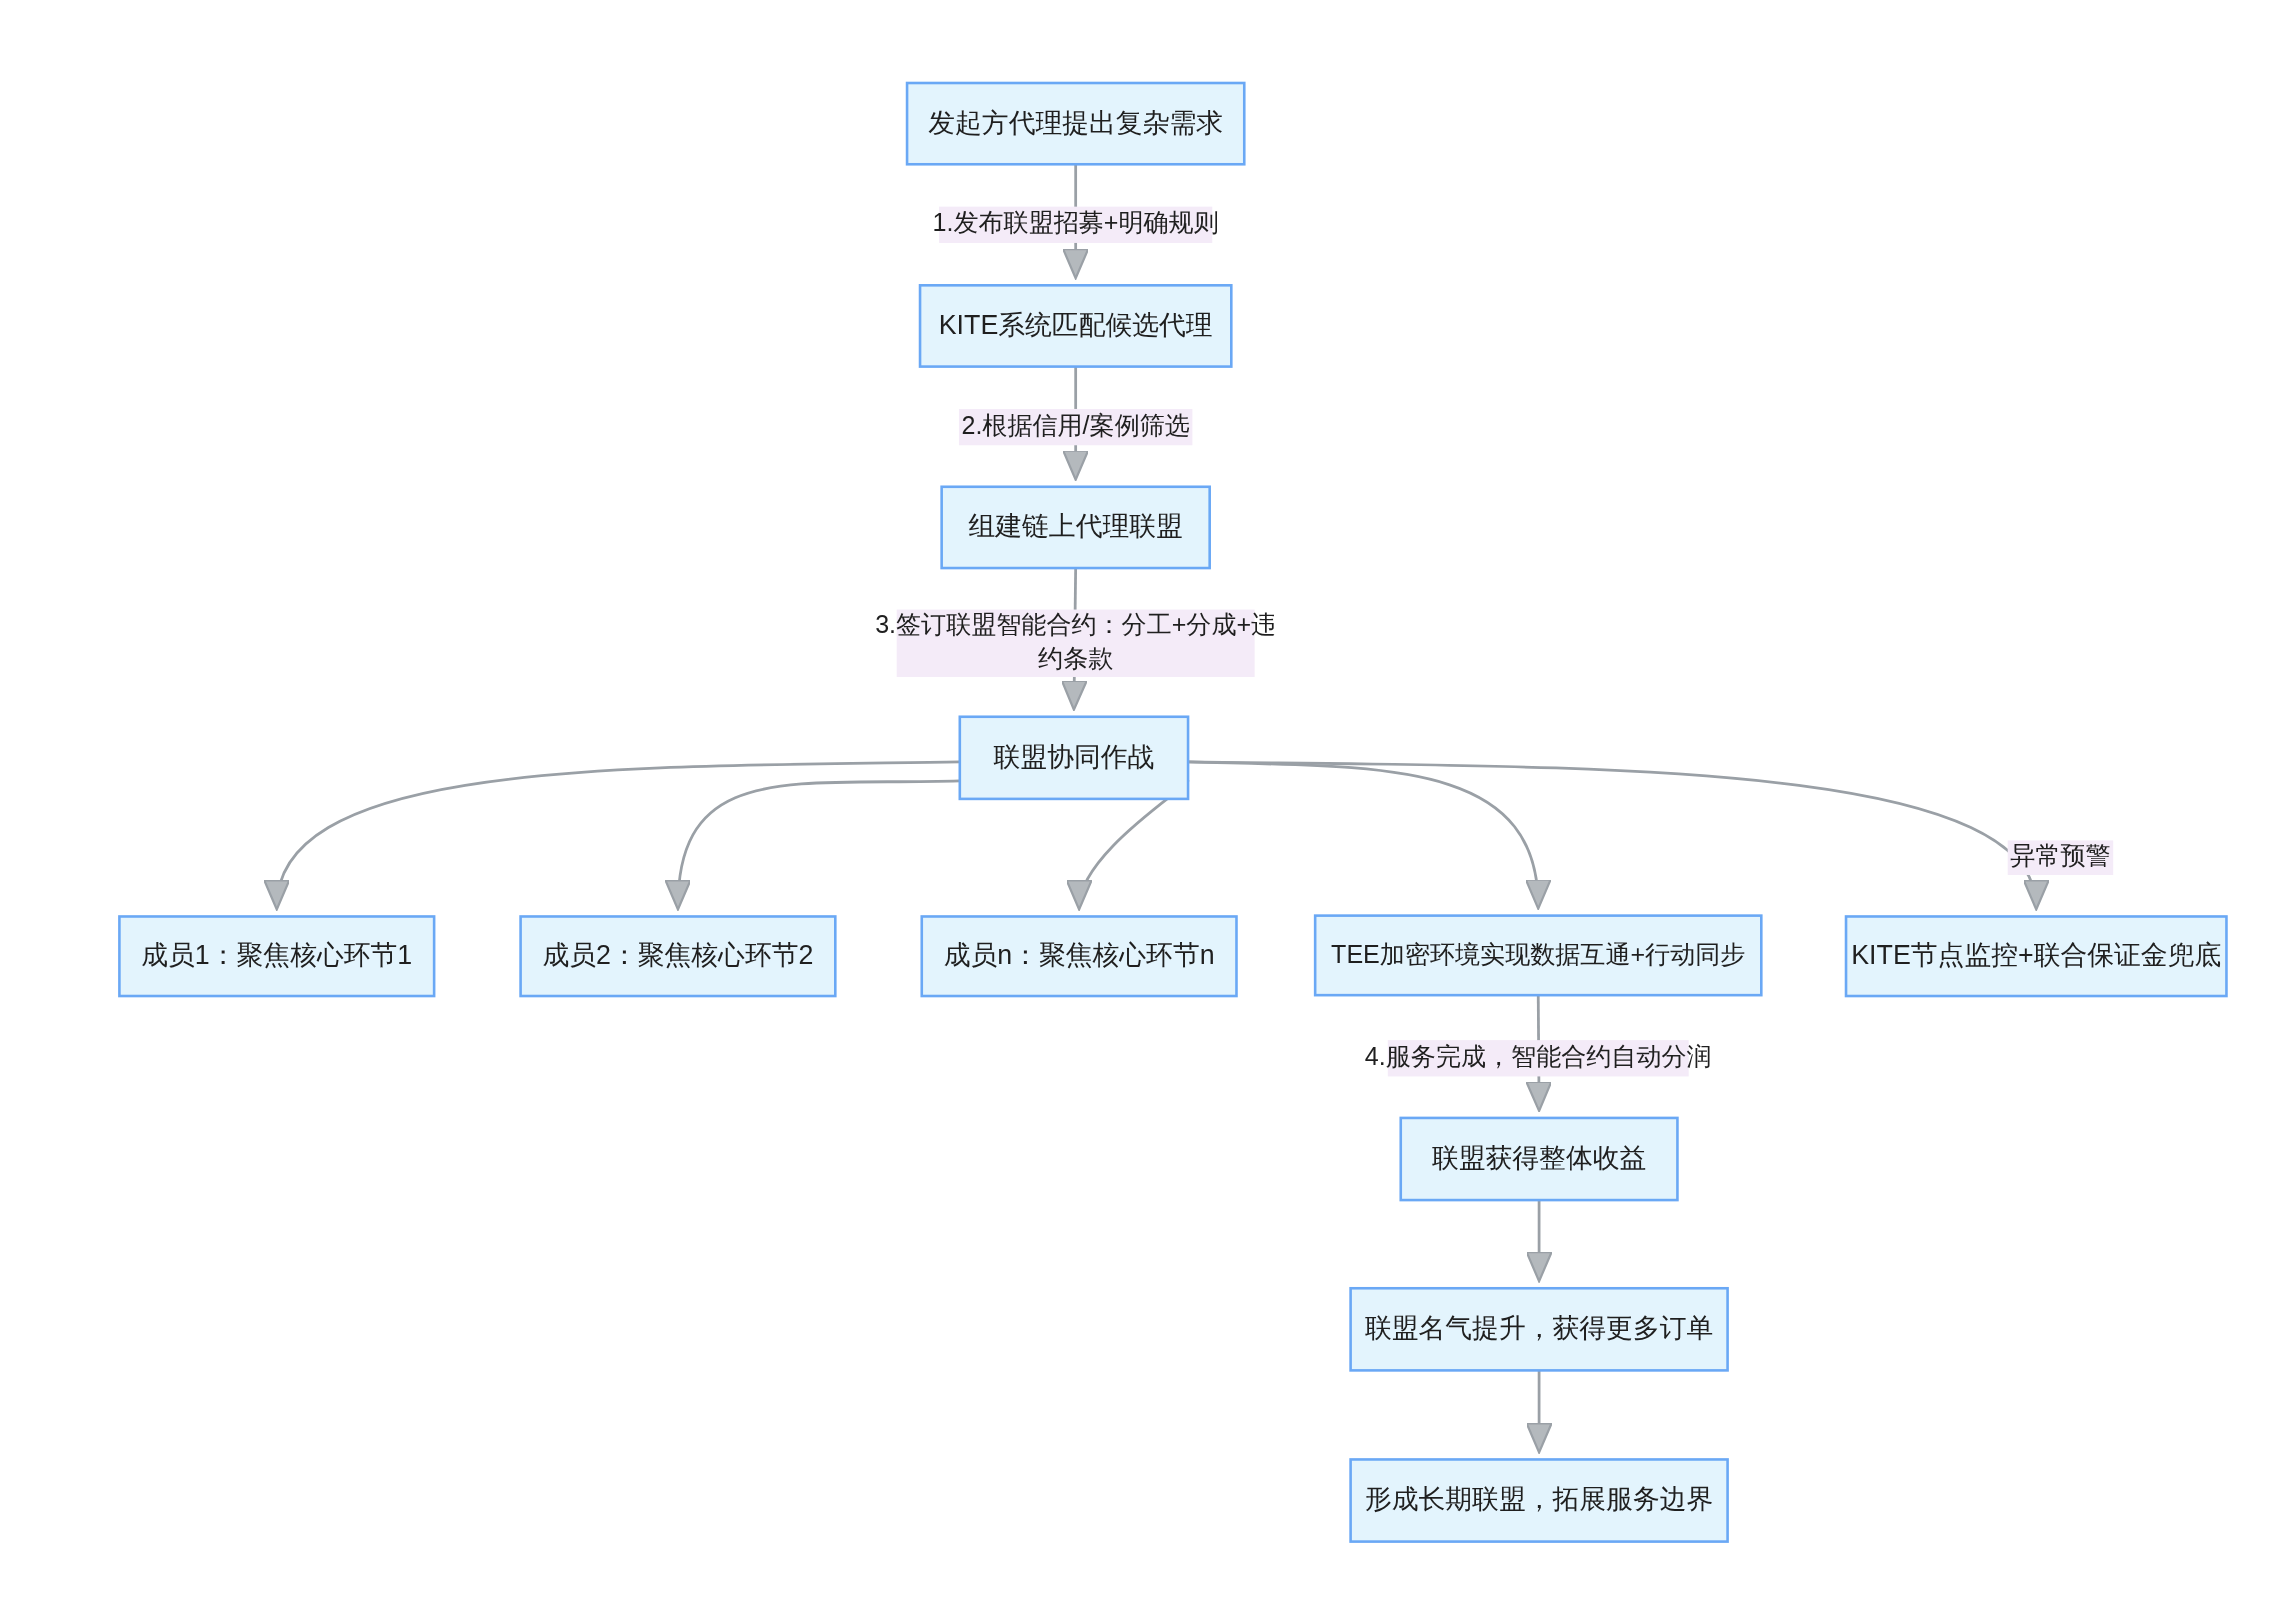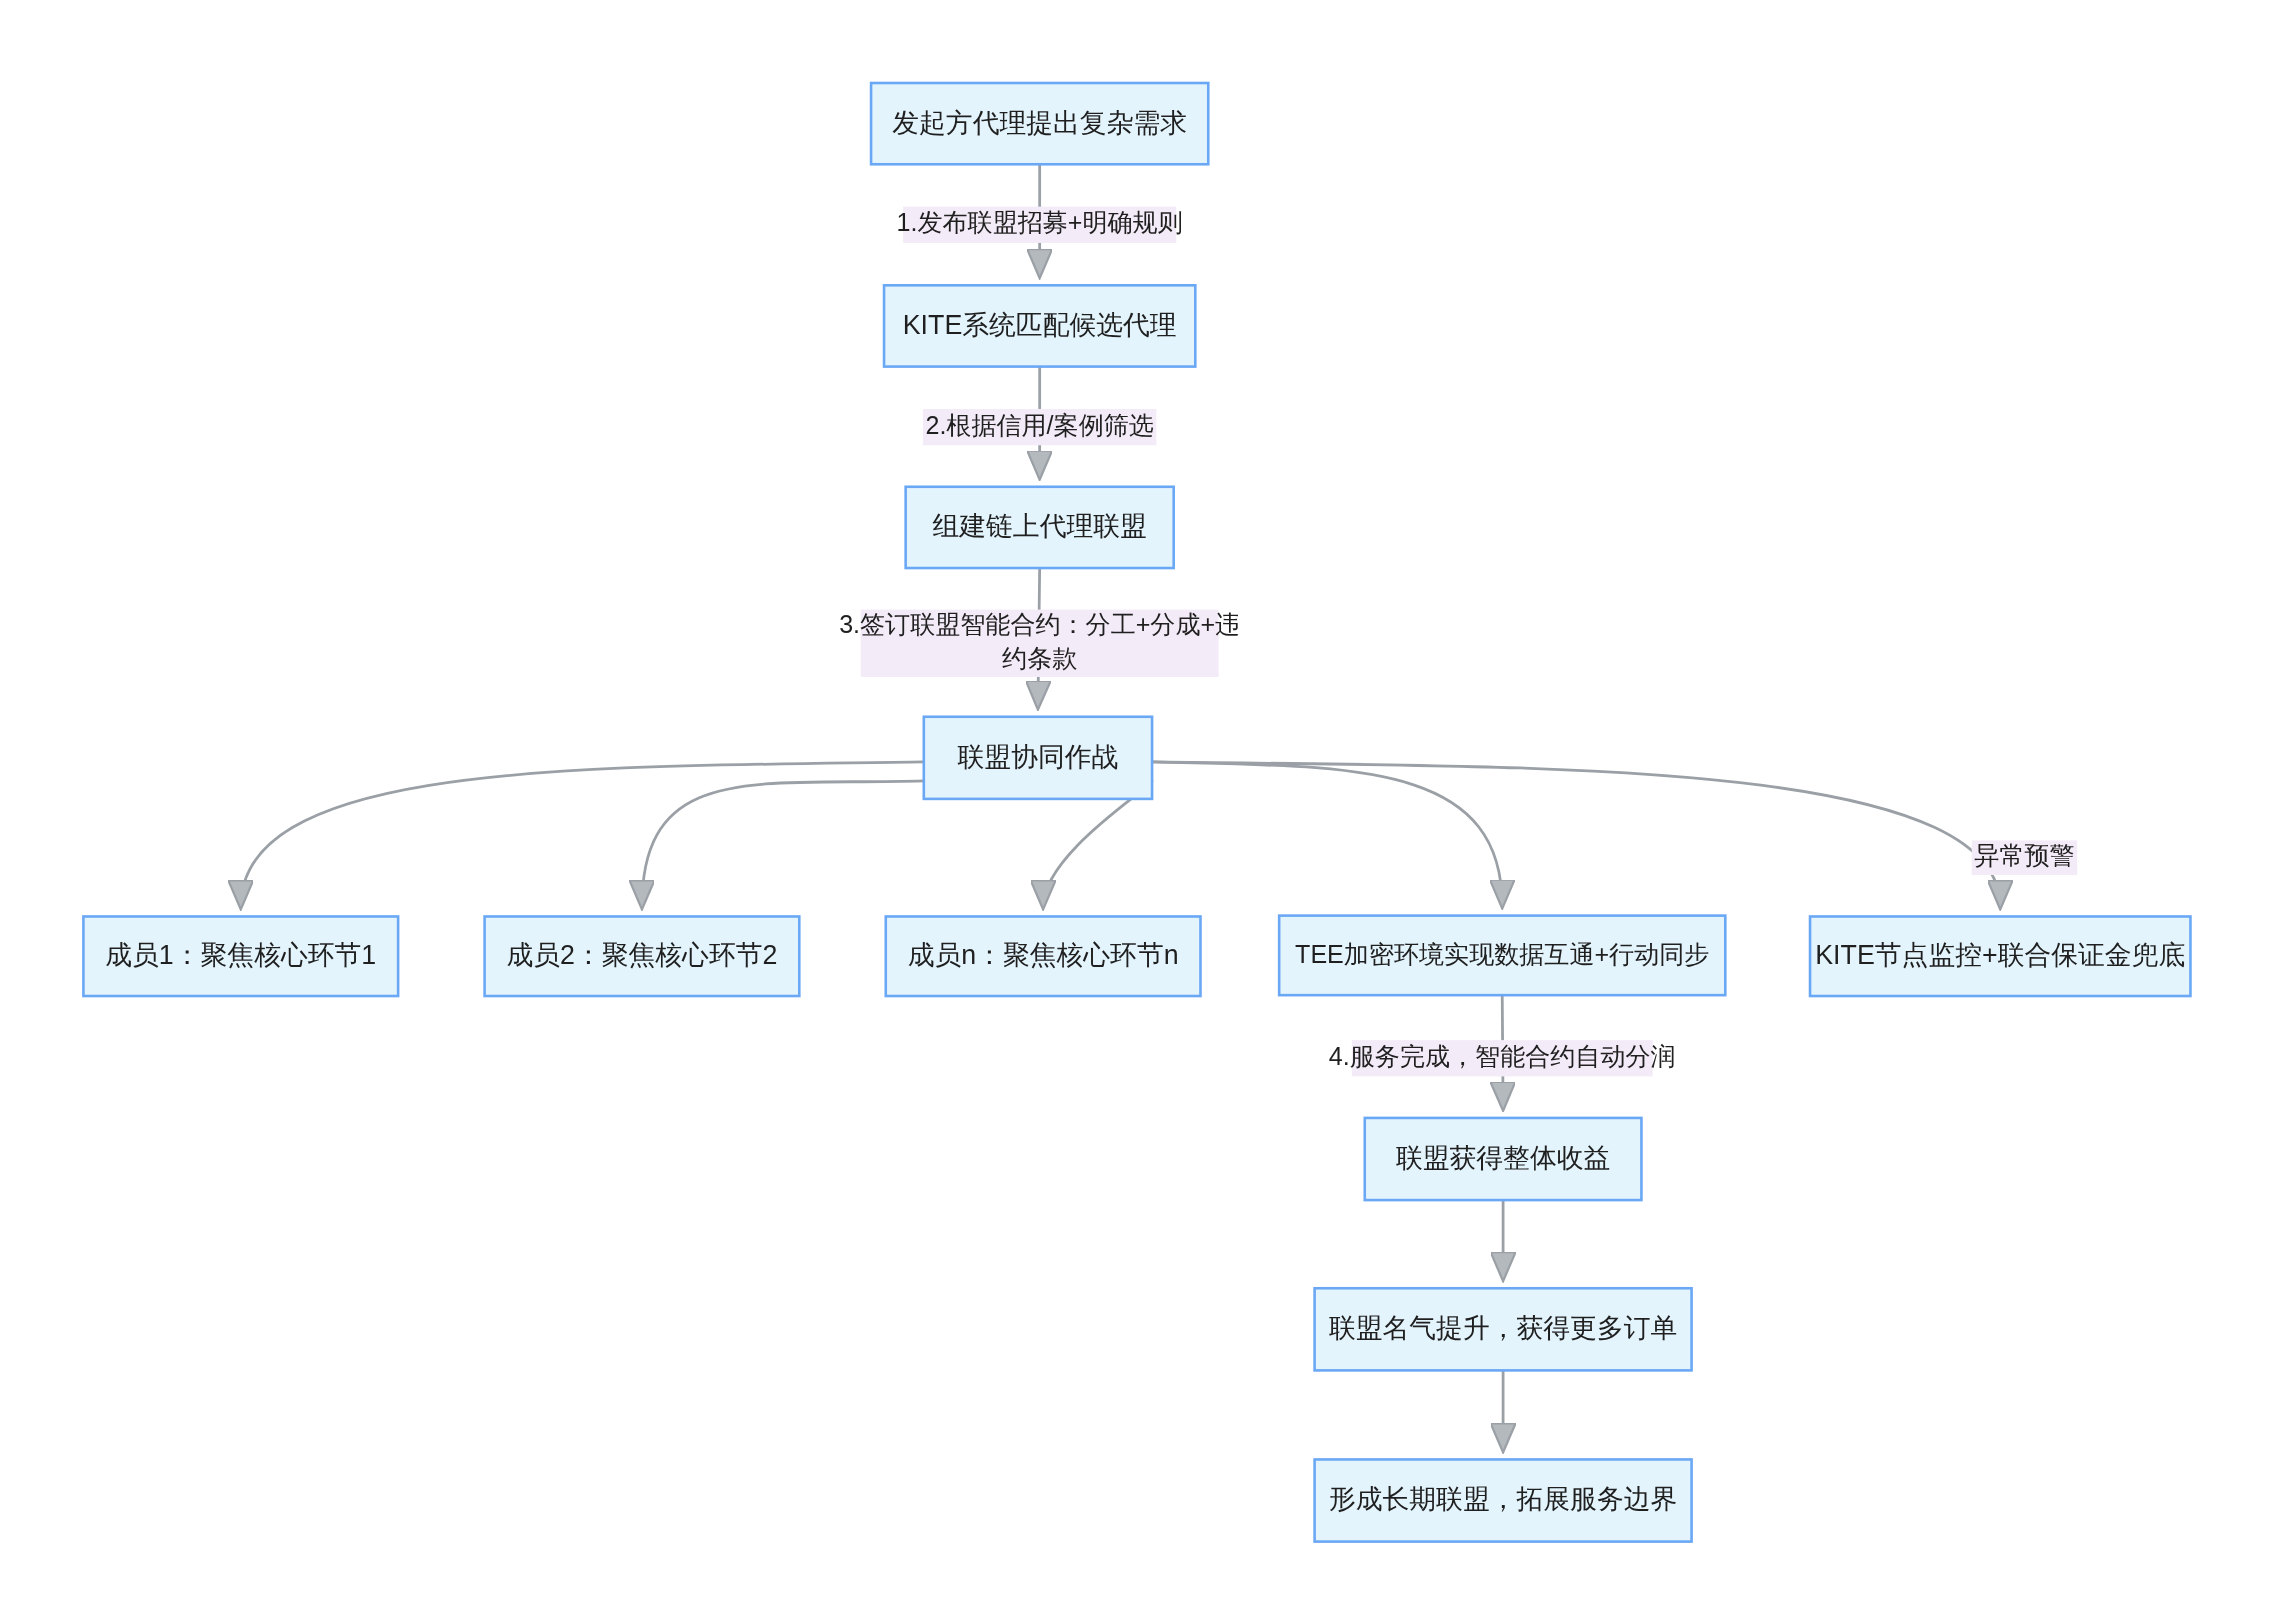--- a/index.html
+++ b/index.html
@@ -10,20 +10,21 @@
   body {
     width: 2273px;
     height: 1622px;
     overflow: hidden;
     font-family: "Liberation Sans", "DejaVu Sans", sans-serif;
   }
   #flow-root {
     position: relative;
     width: 2120px;
     height: 1622px;
+    margin-left: 36px;
   }
   svg#flow-svg {
     position: absolute;
     top: 0;
     left: 0;
     width: 2273px;
     height: 1622px;
   }
   .node-rect {
     fill: #e3f4fd;

